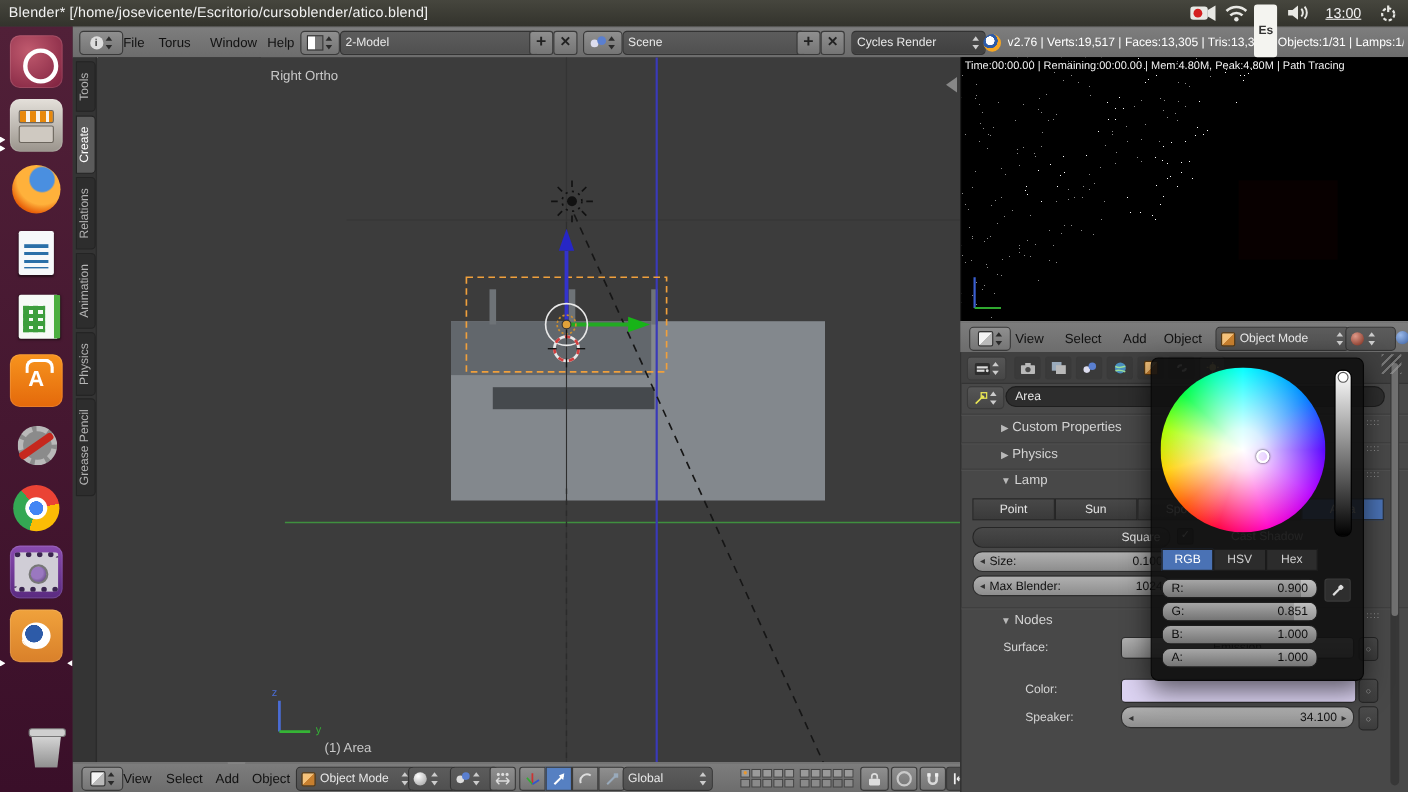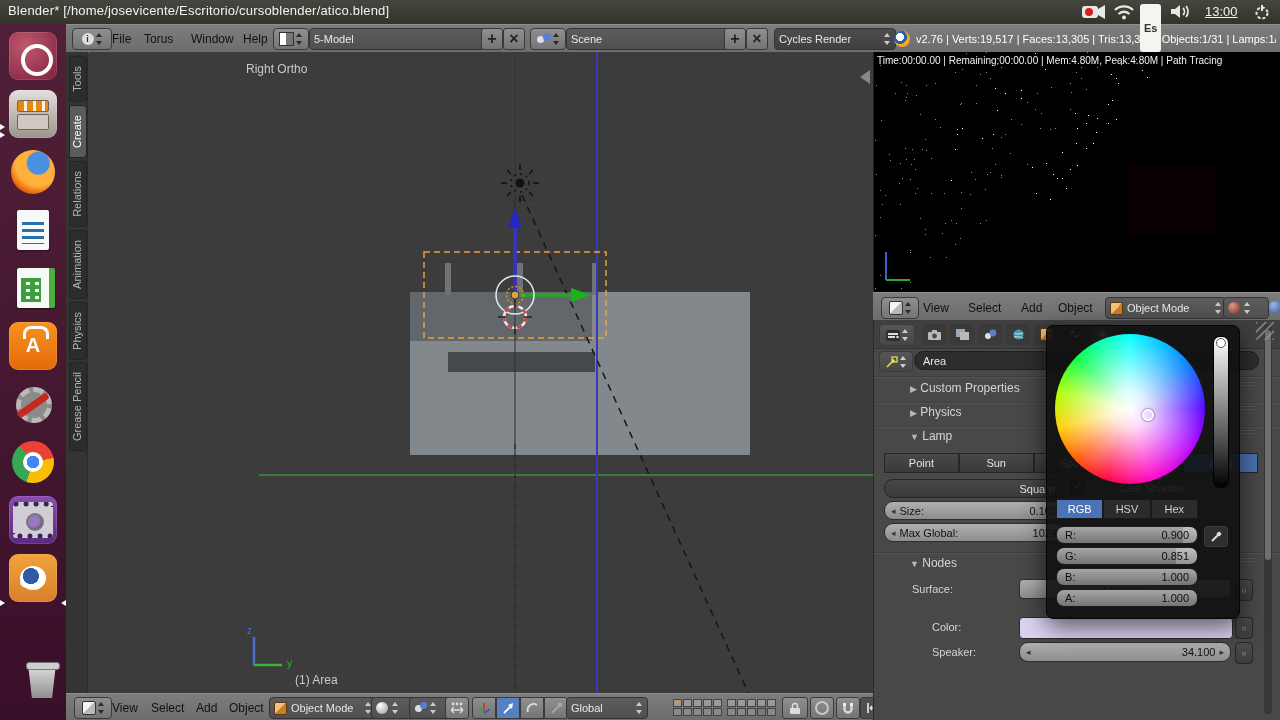--- a/index.html
+++ b/index.html
@@ -173,21 +173,21 @@
   </div>
   <span class="abs menu" style="left:46px;top:7px">File</span>
   <span class="abs menu" style="left:78px;top:7px">Torus</span>
   <span class="abs menu" style="left:125px;top:7px">Window</span>
   <span class="abs menu" style="left:177px;top:7px">Help</span>
   <div class="abs iconbtn" style="left:207px;top:3px;width:34px;height:20px">
     <span style="width:13px;height:12px;background:linear-gradient(90deg,#fff 0 6px,#777 6px);border:1px solid #333"></span>
     <span class="ud" style="color:#2a2a2a"></span>
   </div>
   <div class="abs drop" style="left:243px;top:3px;width:170px;height:20px">
-    <span>5-Model</span>
+    <span>2-Model</span>
   </div>
   <div class="abs iconbtn sq" style="left:415px;top:3px;width:20px;height:20px;font-weight:bold">+</div>
   <div class="abs iconbtn sq" style="left:437px;top:3px;width:20px;height:20px;font-weight:bold">×</div>
   <div class="abs iconbtn" style="left:464px;top:3px;width:34px;height:20px">
     <span style="position:relative;width:14px;height:12px">
       <span style="position:absolute;left:0;top:3px;width:7px;height:7px;border-radius:50%;background:#dde"></span>
       <span style="position:absolute;left:6px;top:0;width:8px;height:8px;border-radius:50%;background:#5a7fd0"></span>
     </span>
     <span class="ud" style="color:#2a2a2a"></span>
   </div>
@@ -705,21 +705,21 @@
     <span>Square</span>
   </div>
   <div class="abs pslider" style="left:10px;top:181px;width:180px;height:19px">
     <span style="color:#333;font-size:9px">◂</span>
     <span style="margin-left:4px">Size:</span>
     <span style="flex:1"></span>
     <span>0.100</span>
   </div>
   <div class="abs pslider" style="left:10px;top:203px;width:180px;height:19px">
     <span style="color:#333;font-size:9px">◂</span>
-    <span style="margin-left:4px">Max Global:</span>
+    <span style="margin-left:4px">Max Blender:</span>
     <span style="flex:1"></span>
     <span>1024</span>
   </div>
 
   <div class="abs" style="left:196px;top:160px;display:flex;align-items:center;gap:6px">
     <span style="width:13px;height:13px;background:#2d2d2d;border:1px solid #1a1a1a;border-radius:2px;color:#ddd;font-size:10px;line-height:12px;text-align:center">✓</span>
     <span class="plabel">Cast Shadow</span>
   </div>
   <div class="sep" style="top:232px"></div>
 

